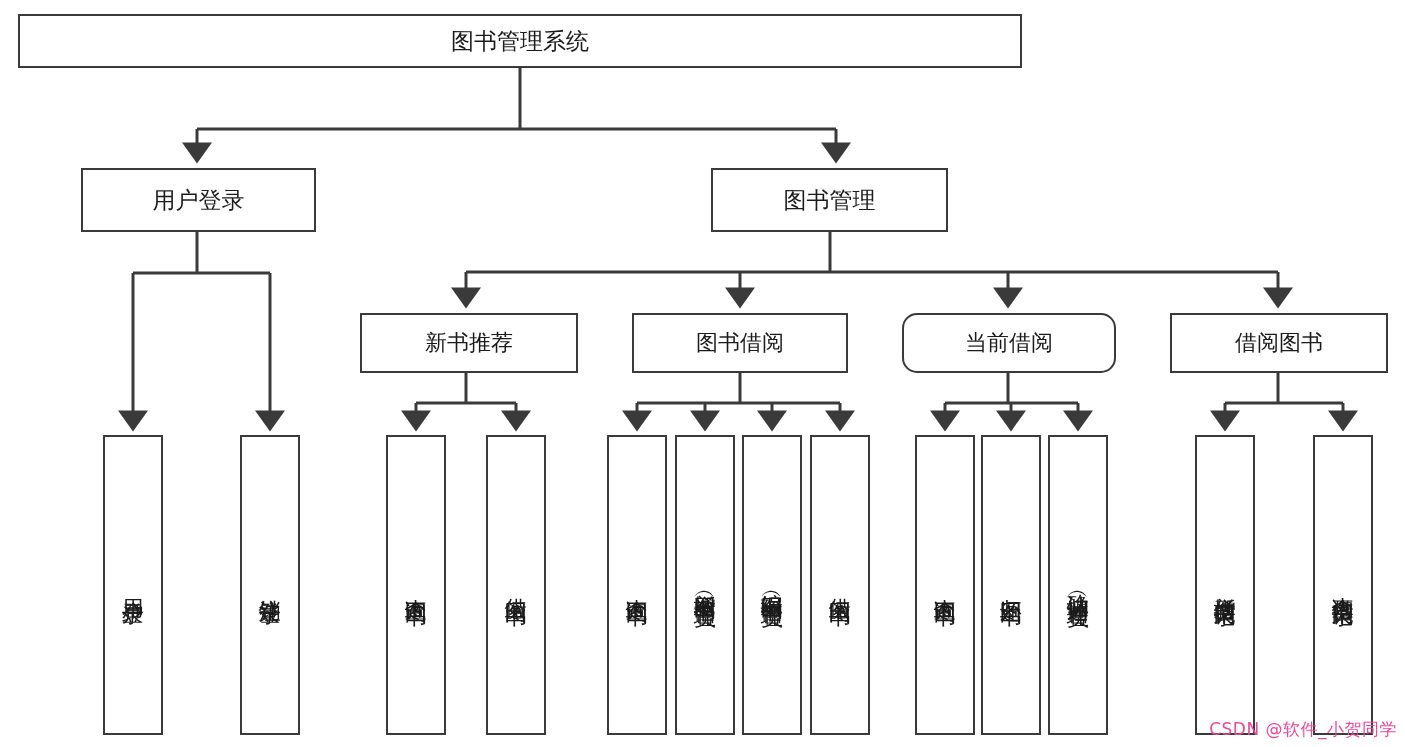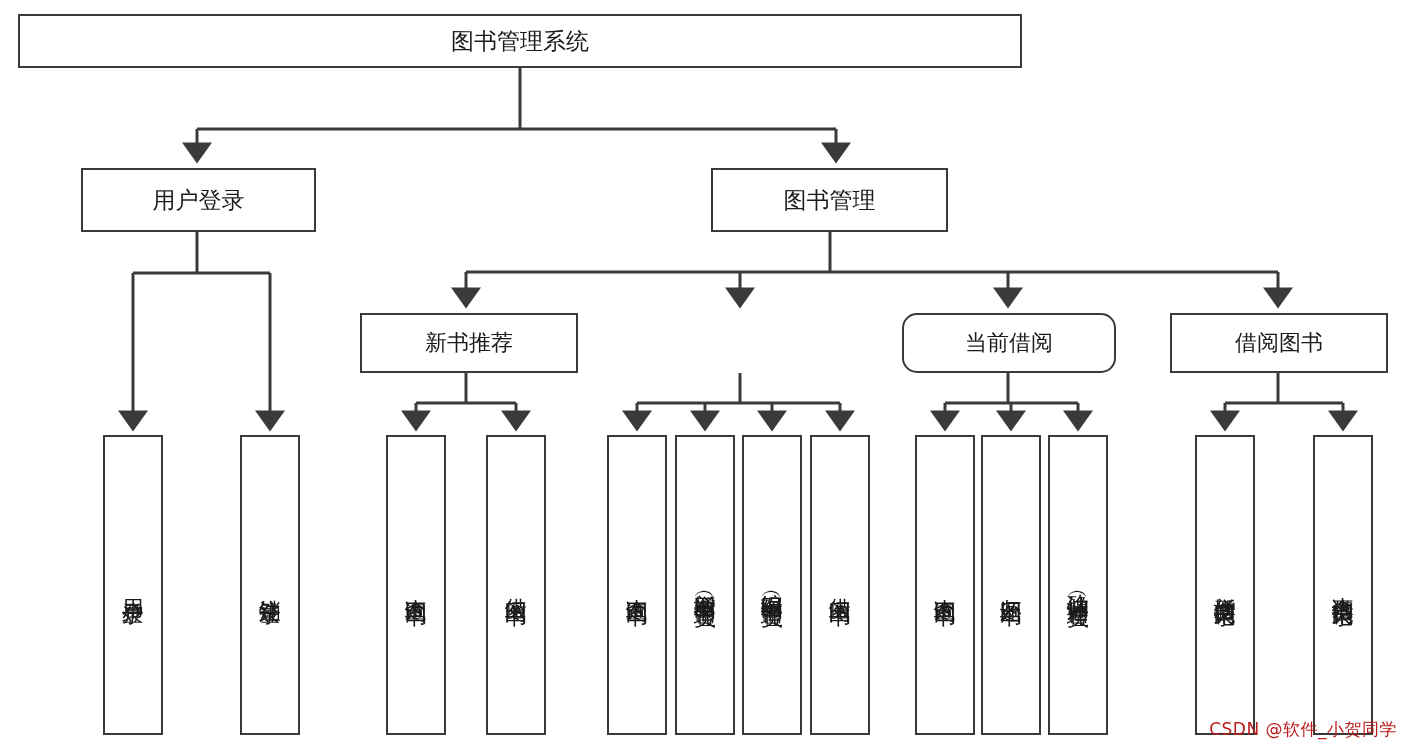--- a/index.html
+++ b/index.html
@@ -36,21 +36,21 @@
     writing-mode:vertical-rl;
     text-orientation:upright;
     letter-spacing:2px;
     white-space:nowrap;
     display:block;
   }
   .watermark{
     position:absolute;
     right:8px;bottom:6px;
     font-size:17px;
-    color:#b91c1c;
+    color:#ec4899;
     letter-spacing:0.5px;
     z-index:5;
     white-space:nowrap;
   }
 </style>
 </head>
 <body>
 
 <div id="canvas">
 
@@ -111,20 +111,23 @@
   <div class="node lvl1" style="left:81px;top:168px;width:235px;height:64px;">
     <span>用户登录</span>
   </div>
   <div class="node lvl1" style="left:711px;top:168px;width:237px;height:64px;">
     <span>图书管理</span>
   </div>
 
   <div class="node lvl2" style="left:360px;top:313px;width:218px;height:60px;">
     <span>新书推荐</span>
   </div>
+  <div class="node lvl2" style="left:632px;top:313px;width:216px;height:60px;">
+    <span>图书借阅</span>
+  </div>
   <div class="node lvl2" style="left:902px;top:313px;width:214px;height:60px;border-radius:15px;">
     <span>当前借阅</span>
   </div>
   <div class="node lvl2" style="left:1170px;top:313px;width:218px;height:60px;">
     <span>借阅图书</span>
   </div>
 
   <div class="node leaf" style="left:103px;top:435px;width:60px;height:300px;">
     <span class="vtext">用户登录</span>
   </div>

